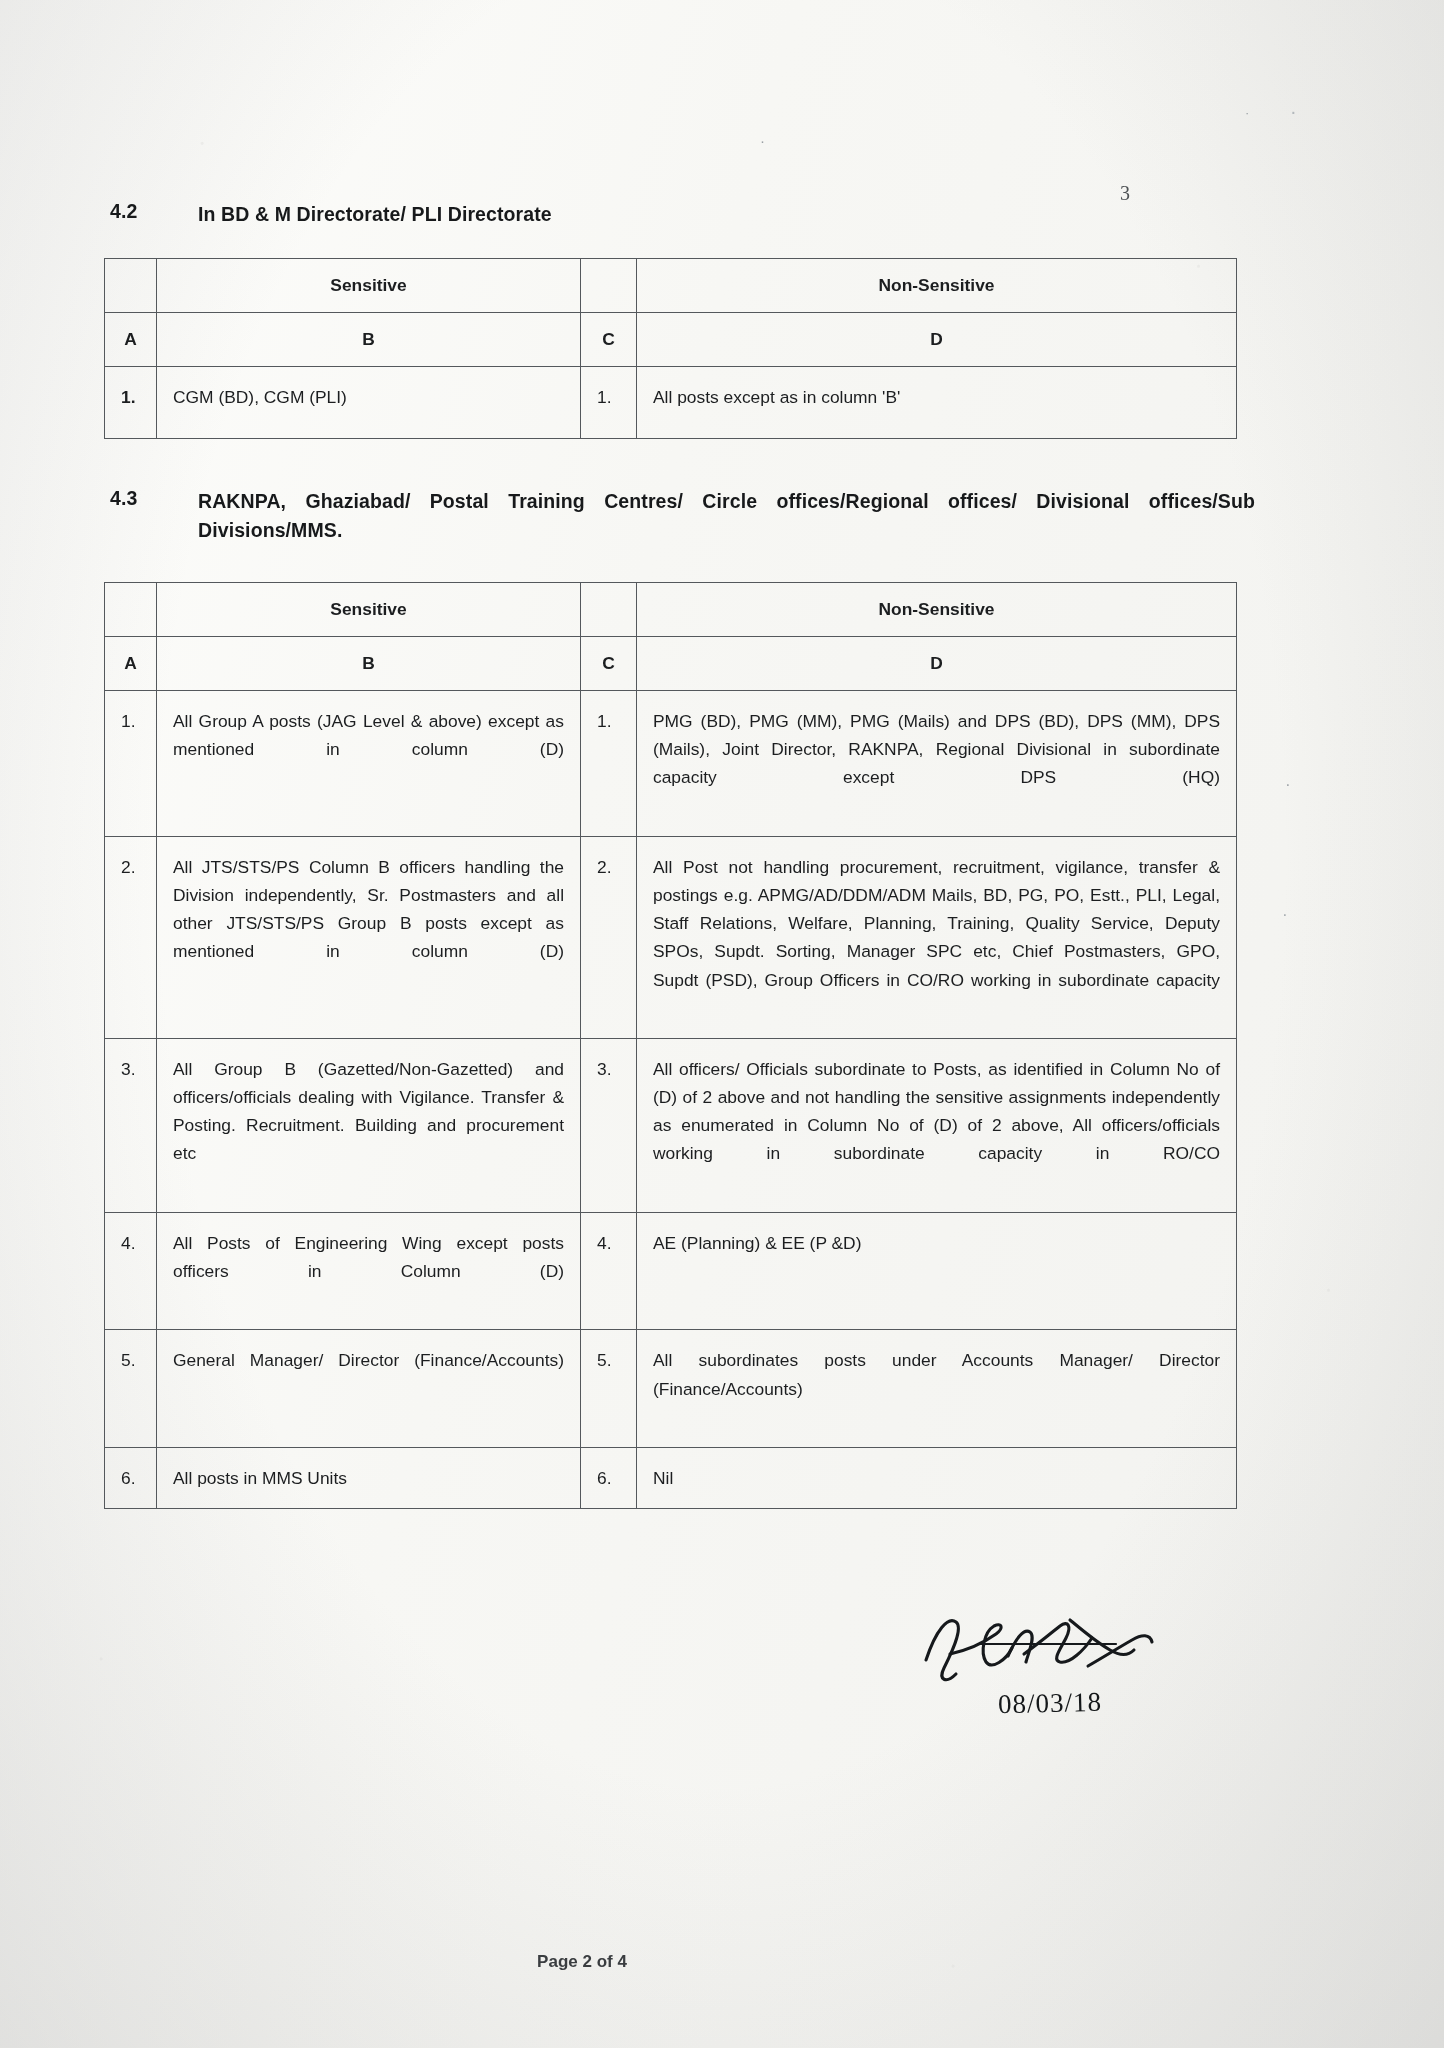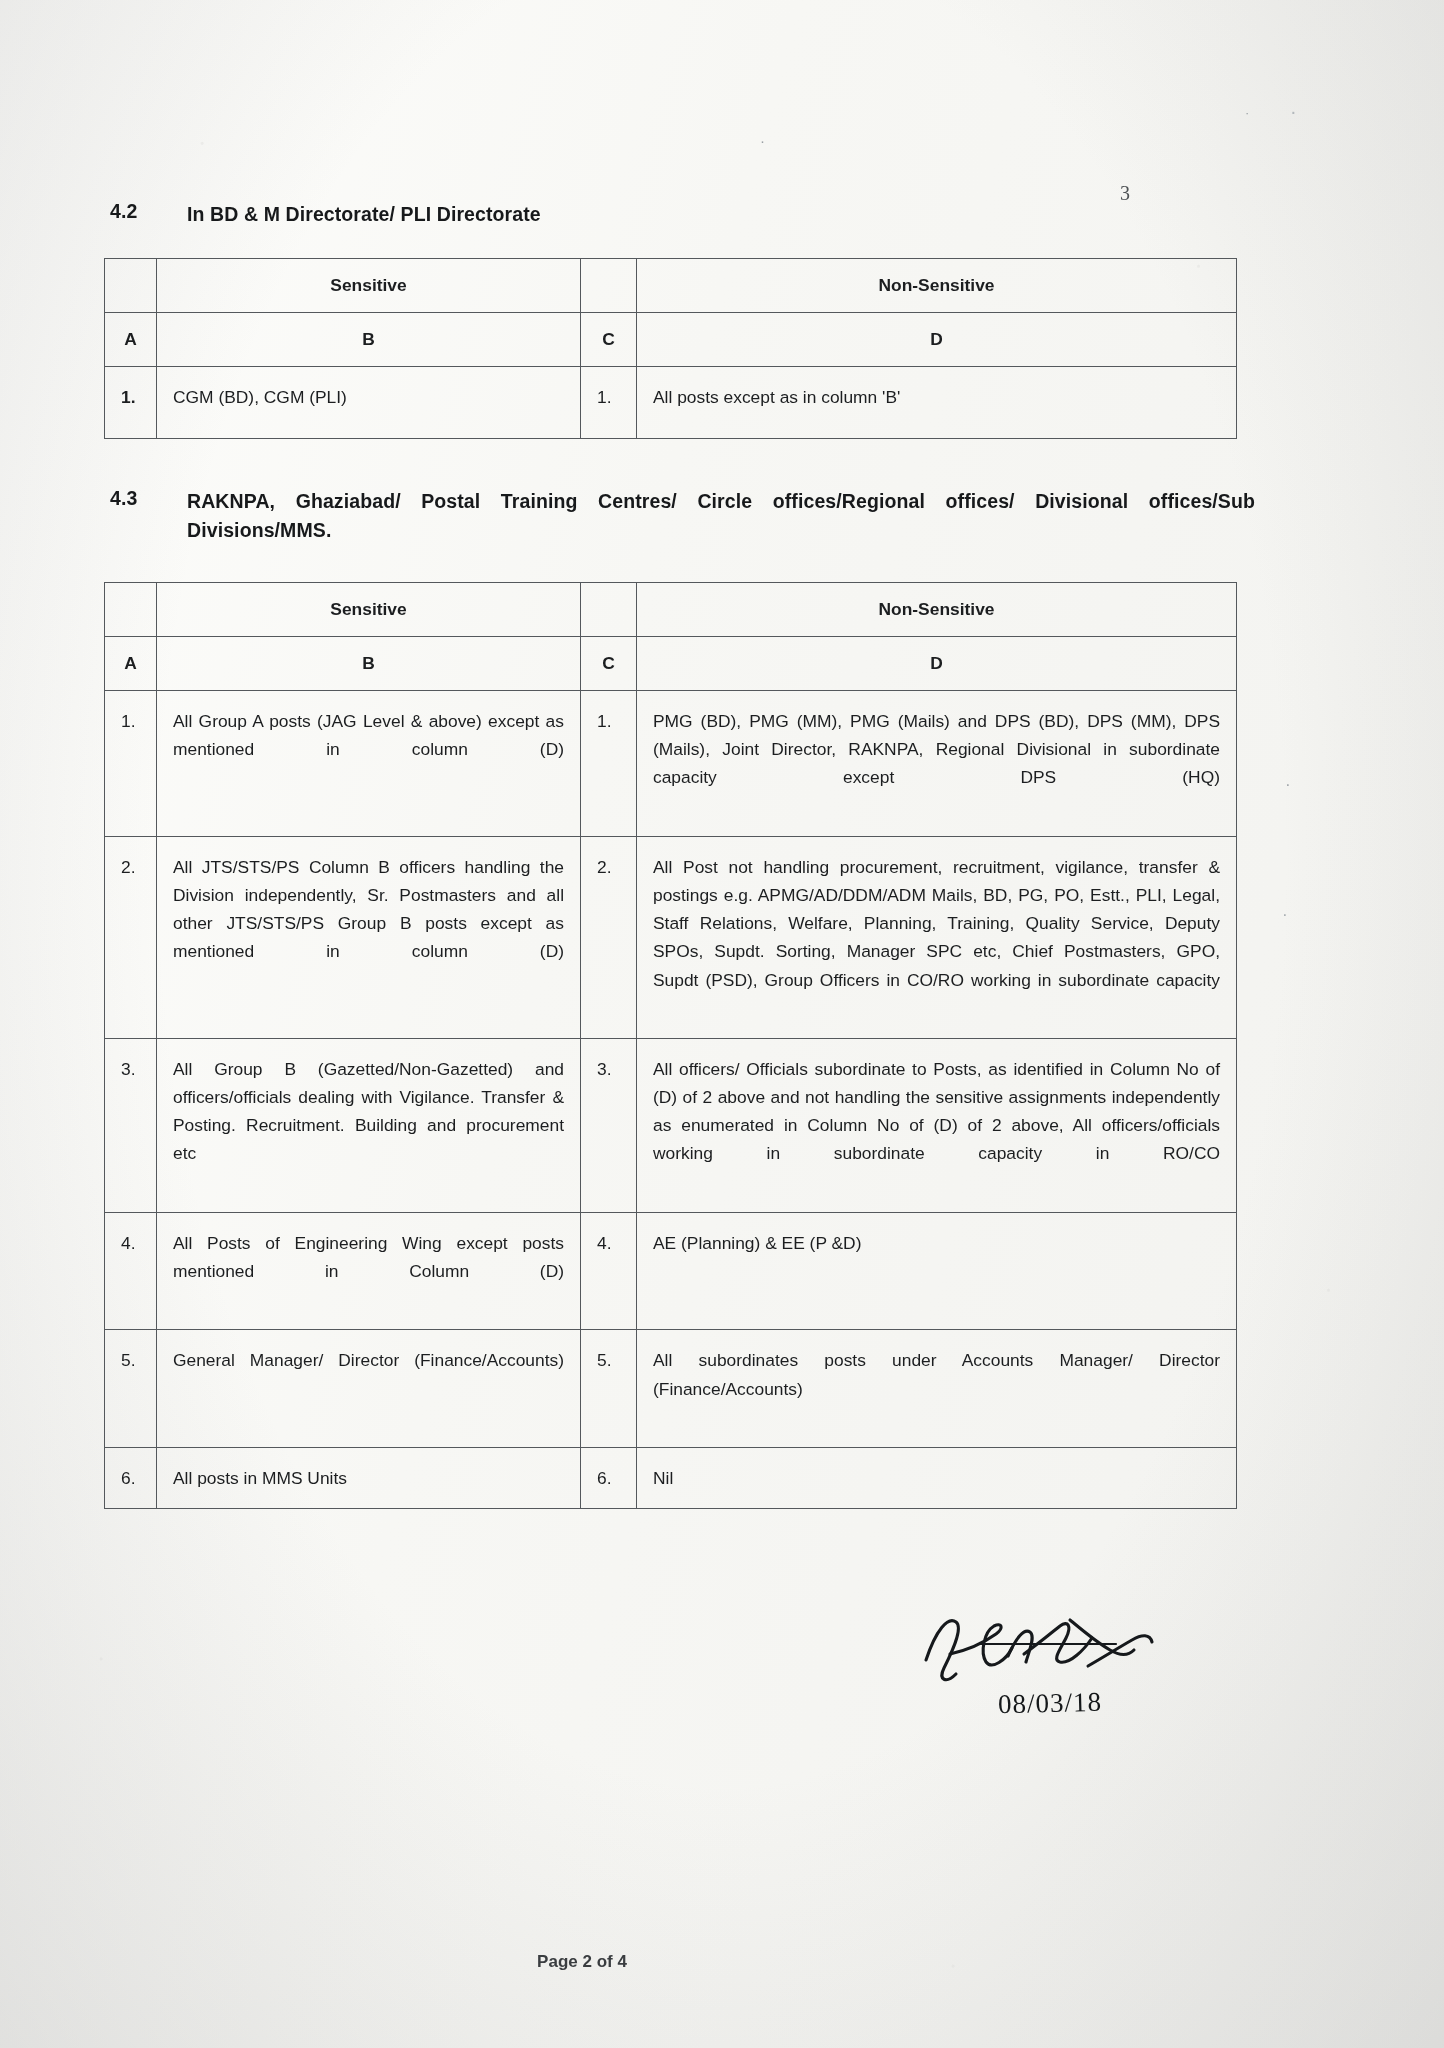--- a/index.html
+++ b/index.html
@@ -37,21 +37,21 @@
     position: absolute;
     left: 0; top: 0;
     width: 1444px;
     height: 2048px;
   }
 
   
   .sec-heading {
     position: absolute;
     display: flex;
-    gap: 25px;
+    gap: 36px;
     color: #17191b;
     font-weight: bold;
     font-size: 19.5px;
     letter-spacing: .1px;
     filter: blur(.22px);
   }
   .sec-heading .num { width: 52px; flex: 0 0 52px; }
   .sec-heading .txt { flex: 1; line-height: 1.5; }
   .sec-heading .txt.justify { text-align: justify; }
   .sec-heading .txt.justify::after { content: ""; display: inline-block; width: 100%; }
@@ -238,21 +238,21 @@
 
         <tr>
           <td class="cell idx">3.</td>
           <td class="cell just">All Group B (Gazetted/Non-Gazetted) and officers/officials dealing with Vigilance. Transfer &amp; Posting. Recruitment. Building and procurement etc</td>
           <td class="cell idx">3.</td>
           <td class="cell just">All officers/ Officials subordinate to Posts, as identified in Column No of (D) of 2 above and not handling the sensitive assignments independently as enumerated in Column No of (D) of 2 above, All officers/officials working in subordinate capacity in RO/CO</td>
         </tr>
 
         <tr>
           <td class="cell idx">4.</td>
-          <td class="cell just">All Posts of Engineering Wing except posts mentioned in Column (D)</td>
+          <td class="cell just">All Posts of Engineering Wing except posts officers in Column (D)</td>
           <td class="cell idx">4.</td>
           <td class="cell fade">AE (Planning) &amp;  EE (P &amp;D)</td>
         </tr>
 
         <tr>
           <td class="cell idx">5.</td>
           <td class="cell just">General Manager/ Director (Finance/Accounts)</td>
           <td class="cell idx">5.</td>
           <td class="cell just">All subordinates posts under Accounts Manager/ Director (Finance/Accounts)</td>
         </tr>

